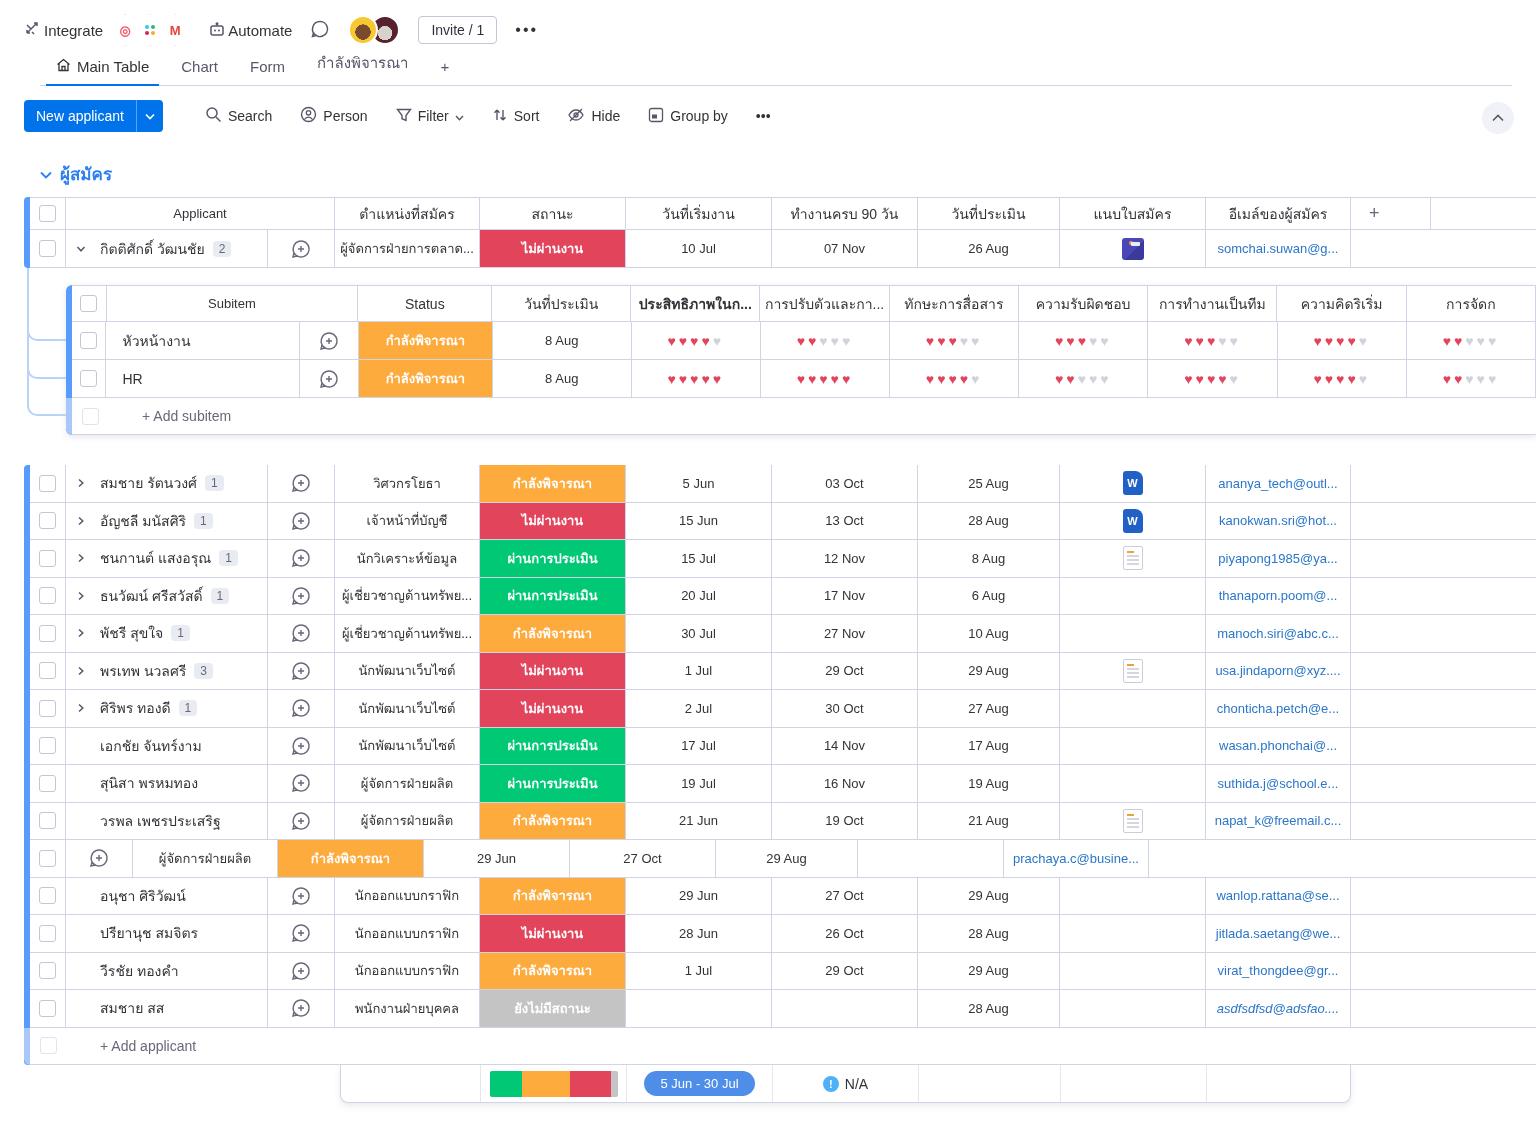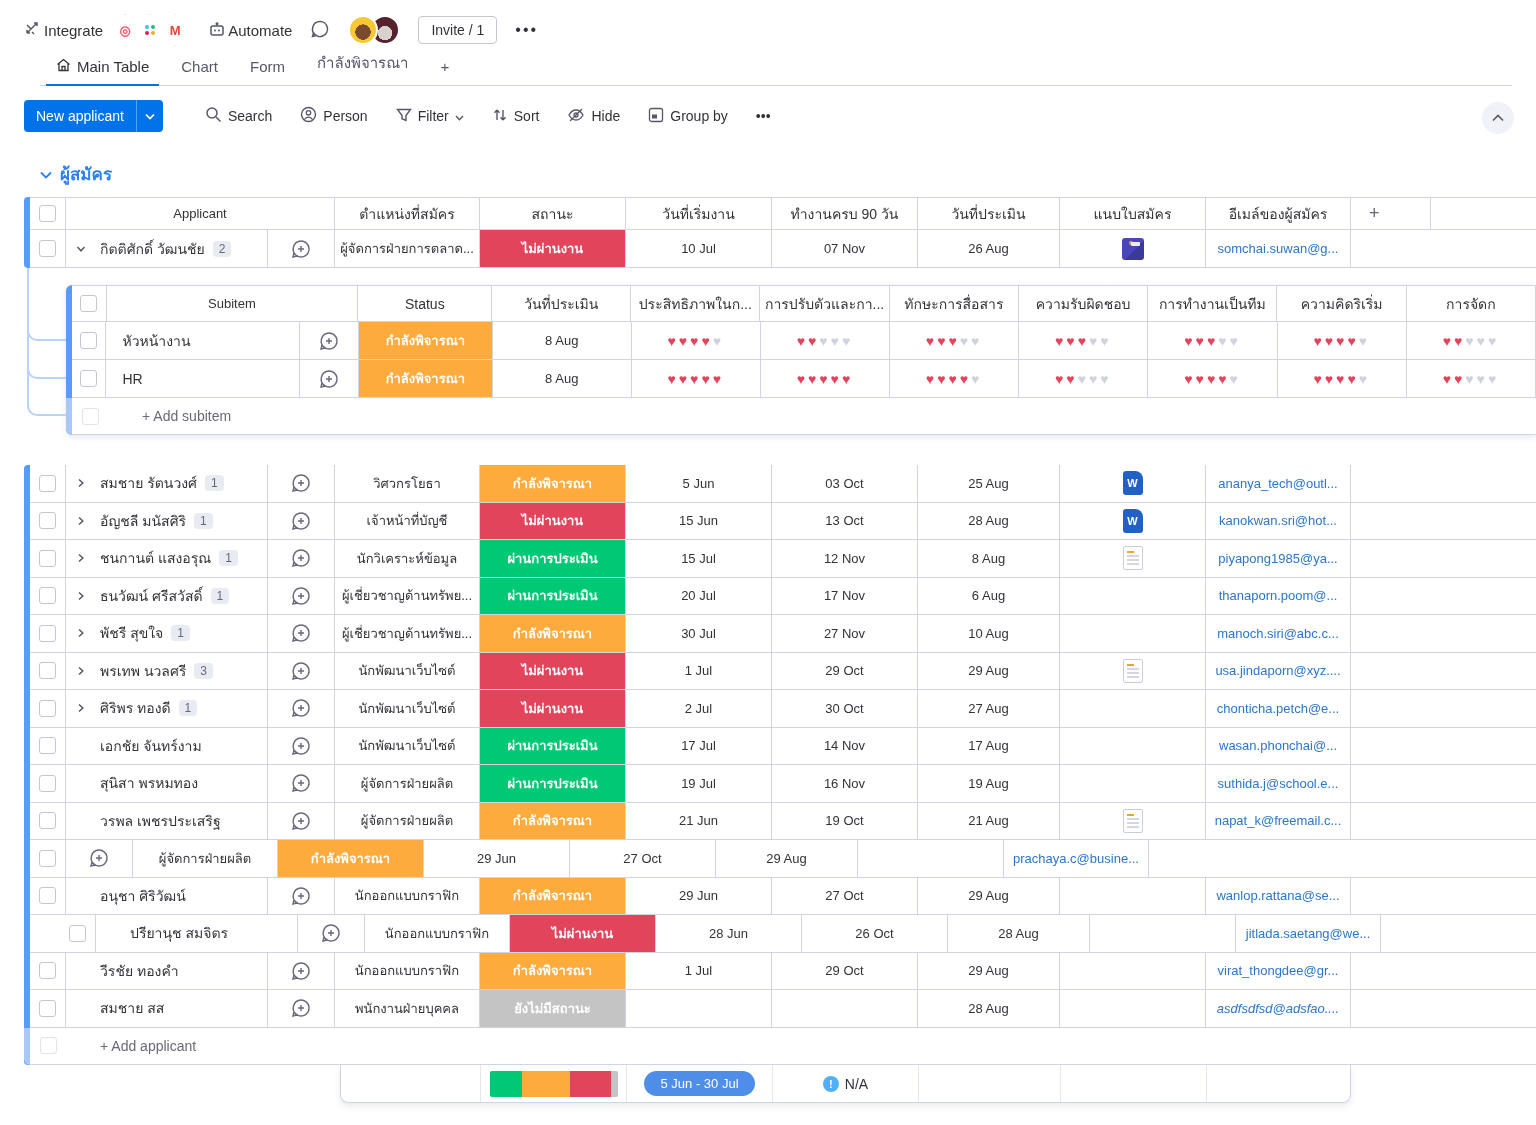--- a/index.html
+++ b/index.html
@@ -307,21 +307,21 @@
         <div class="block">
           <div class="bar"></div>
           <div class="rows">
             <div class="trow header" style="height: 37px;">
               <div class="cell cb">
                 <div class="checkbox"></div>
               </div>
               <div class="cell" style="width: 263px;">Subitem</div>
               <div class="cell" style="width: 140px; font-size: 14px;">Status</div>
               <div class="cell" style="width: 145px; font-size: 14px;">วันที่ประเมิน</div>
-              <div class="cell" style="width: 135px; font-size: 14px;">ประสิทธิภาพในก...</div>
+              <div class="cell" style="width: 135px; font-size: 14px; font-weight: bold;">ประสิทธิภาพในก...</div>
               <div class="cell" style="width: 135px; font-size: 14px;">การปรับตัวและกา...</div>
               <div class="cell" style="width: 135px; font-size: 14px;">ทักษะการสื่อสาร</div>
               <div class="cell" style="width: 135px; font-size: 14px;">ความรับผิดชอบ</div>
               <div class="cell" style="width: 135px; font-size: 14px;">การทำงานเป็นทีม</div>
               <div class="cell" style="width: 135px; font-size: 14px;">ความคิดริเริ่ม</div>
               <div class="cell" style="width: 135px; font-size: 14px;">การจัดก</div>
             </div>
             <div class="trow" style="height: 38px;">
               <div class="cell cb">
                 <div class="checkbox"></div>
@@ -721,21 +721,21 @@
               </svg>
             </div>
             <div class="cell" style="width: 145px;">นักออกแบบกราฟิก</div>
             <div class="cell status-cell" style="width: 146px; background: rgb(253, 171, 61);">กำลังพิจารณา</div>
             <div class="cell" style="width: 146px;">29 Jun</div>
             <div class="cell" style="width: 146px;">27 Oct</div>
             <div class="cell" style="width: 142px;">29 Aug</div>
             <div class="cell" style="width: 146px;"></div>
             <div class="cell email" style="width: 145px;">wanlop.rattana@se...</div>
           </div>
-          <div class="trow" style="height: 37.5px; padding-left: 30px;">
+          <div class="trow" style="height: 37.5px;">
             <div class="cell cb">
               <div class="checkbox"></div>
             </div>
             <div class="cell namec" style="width: 202px;">
               <span>ปรียานุช สมจิตร</span>
             </div>
             <div class="cell chat" style="width: 67px;">
               <svg width="22" height="22" viewBox="0 0 22 22">
                 <path d="M11 3 a8 8 0 1 1 -7 11.8 L3 19 l4.2-1.1 A8 8 0 0 1 11 3 Z" fill="none" stroke="#676879" stroke-width="1.4"></path>
                 <path d="M11 8 v6 M8 11 h6" stroke="#676879" stroke-width="1.4"></path>

